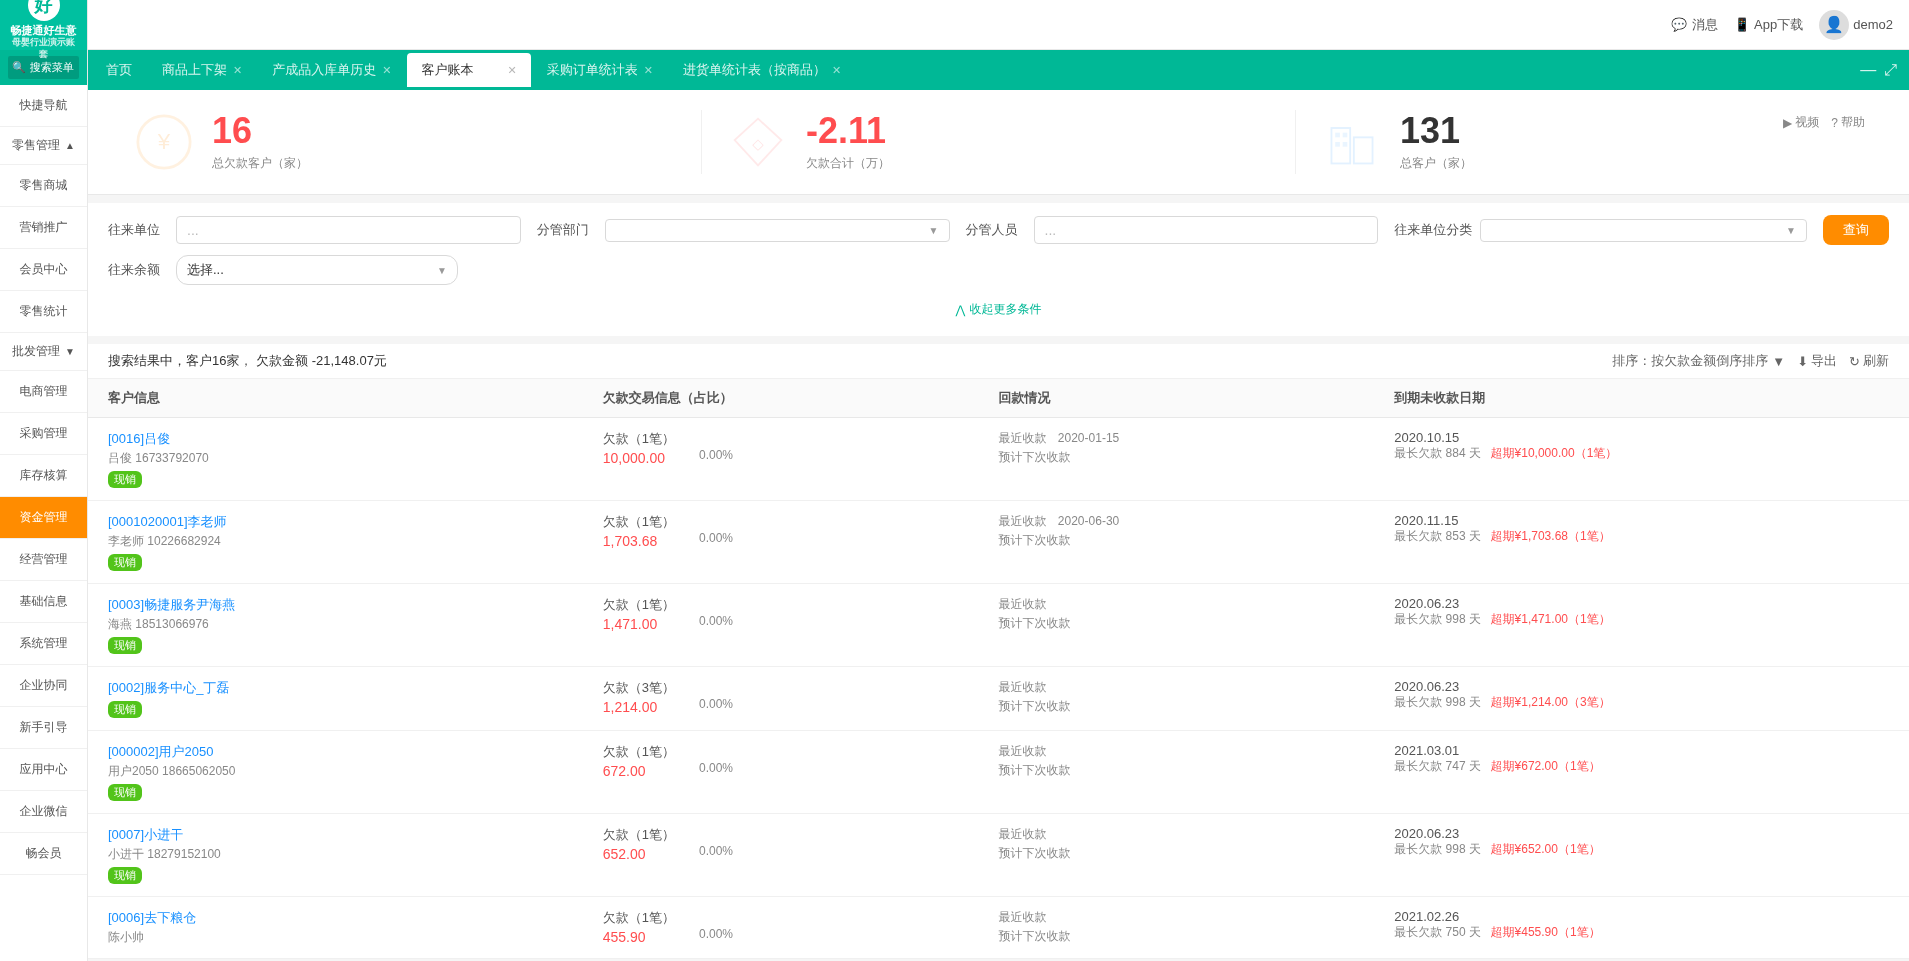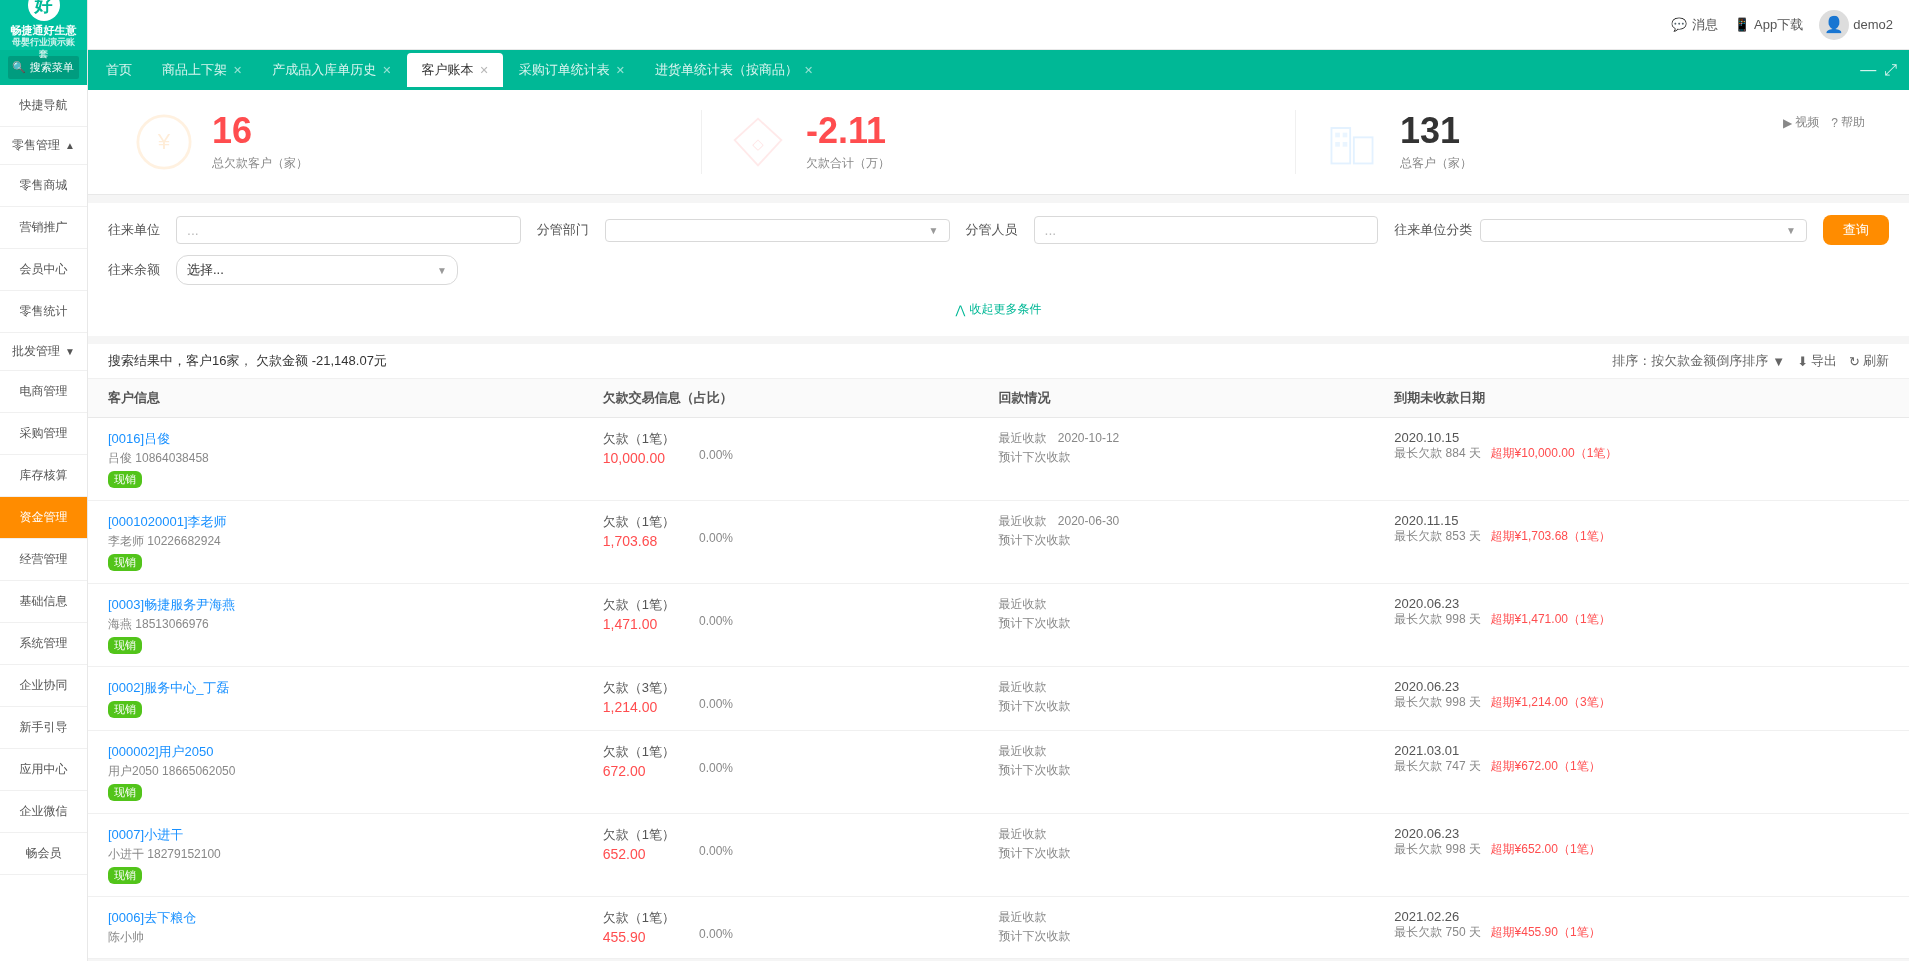--- a/index.html
+++ b/index.html
@@ -21,21 +21,21 @@
 
     
     .top-bar { background: #fff; height: 50px; display: flex; align-items: center; justify-content: space-between; padding: 0 16px; border-bottom: 1px solid #e8e8e8; }
     .top-bar-right { display: flex; align-items: center; gap: 16px; }
     .top-bar-btn { display: flex; align-items: center; gap: 4px; cursor: pointer; font-size: 13px; color: #555; }
     .user-avatar { width: 30px; height: 30px; border-radius: 50%; background: #ddd; display: flex; align-items: center; justify-content: center; overflow: hidden; }
 
     
     .tabs-bar { background: #00b896; display: flex; align-items: center; min-height: 40px; padding: 0 4px; overflow: hidden; }
     .tab-item { display: flex; align-items: center; padding: 8px 14px; cursor: pointer; font-size: 13px; color: rgba(255,255,255,0.85); white-space: nowrap; border-radius: 4px 4px 0 0; margin-right: 2px; }
-    .tab-item.active { background: #fff; color: #333; }
+    .tab-item.active { background: #fff; color: #333; gap: 28px; }
     .tab-close { margin-left: 6px; font-size: 11px; opacity: 0.7; }
     .tabs-actions { margin-left: auto; display: flex; gap: 8px; padding-right: 8px; }
     .tabs-action-btn { color: rgba(255,255,255,0.85); cursor: pointer; font-size: 16px; }
 
     
     .content-area { flex: 1; overflow-y: auto; background: #f5f5f5; }
 
     
     .stats-header { background: #fff; display: flex; padding: 20px; gap: 0; border-bottom: 1px solid #e8e8e8; margin-bottom: 8px; }
     .stat-card { flex: 1; display: flex; align-items: center; gap: 16px; padding: 0 24px; border-right: 1px solid #f0f0f0; }
@@ -318,36 +318,36 @@
         <div class="table-header">
           <div>客户信息</div>
           <div>欠款交易信息（占比）</div>
           <div>回款情况</div>
           <div>到期未收款日期</div>
         </div>
 
         <div class="table-row">
           <div>
             <div class="customer-name">[0016]吕俊</div>
-            <div class="customer-phone">吕俊 10864038458</div>
+            <div class="customer-phone">吕俊 16733792070</div>
             <div class="customer-badge">现销</div>
           </div>
           <div>
             <div class="col-debt-info">
               <div>
                 <div class="debt-count">欠款（1笔）</div>
                 <div class="debt-amount">10,000.00</div>
               </div>
               <div class="debt-percent" style="margin-top:18px;">0.00%</div>
             </div>
           </div>
           <div>
             <div class="recovery-label">
               <span>最近收款</span>
-              <span style="margin-left:8px;">2020-10-12</span>
+              <span style="margin-left:8px;">2020-01-15</span>
             </div>
             <div class="recovery-next">预计下次收款</div>
           </div>
           <div>
             <div class="due-date">2020.10.15</div>
             <div>
               <span class="recovery-label">最长欠款 884 天</span>
               <span class="overdue-text" style="margin-left:6px;">超期¥10,000.00（1笔）</span>
             </div>
           </div>

